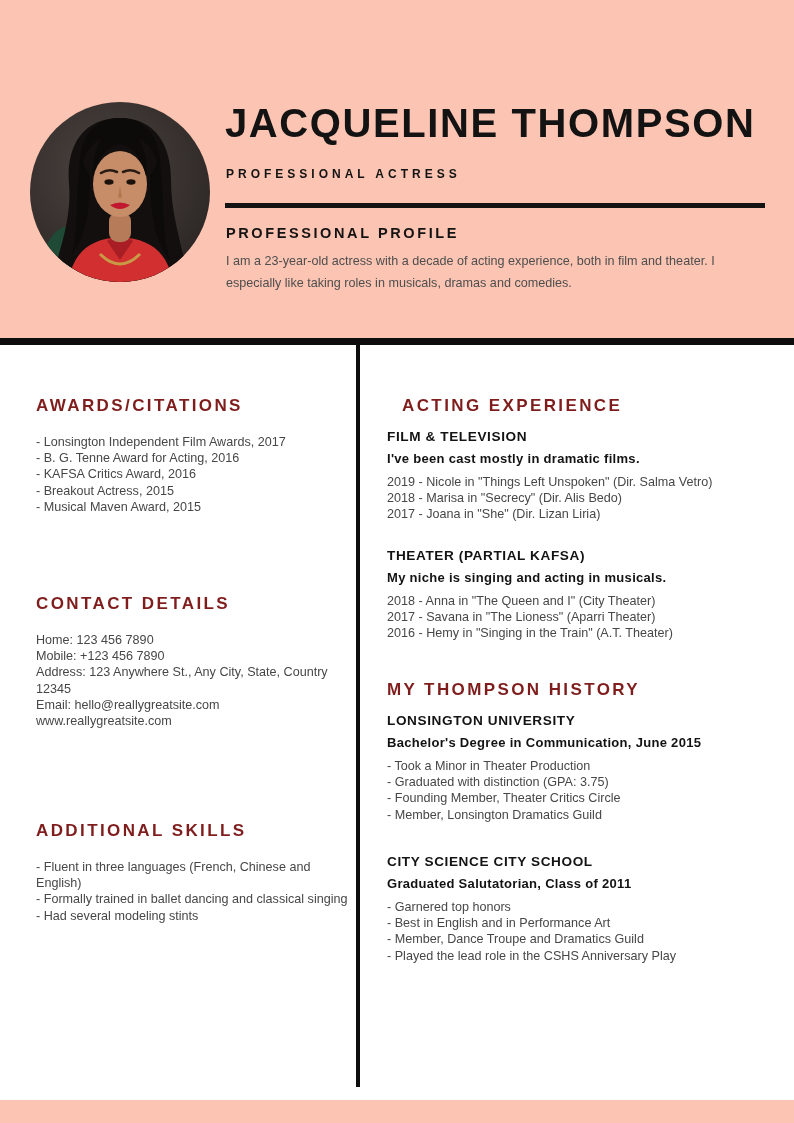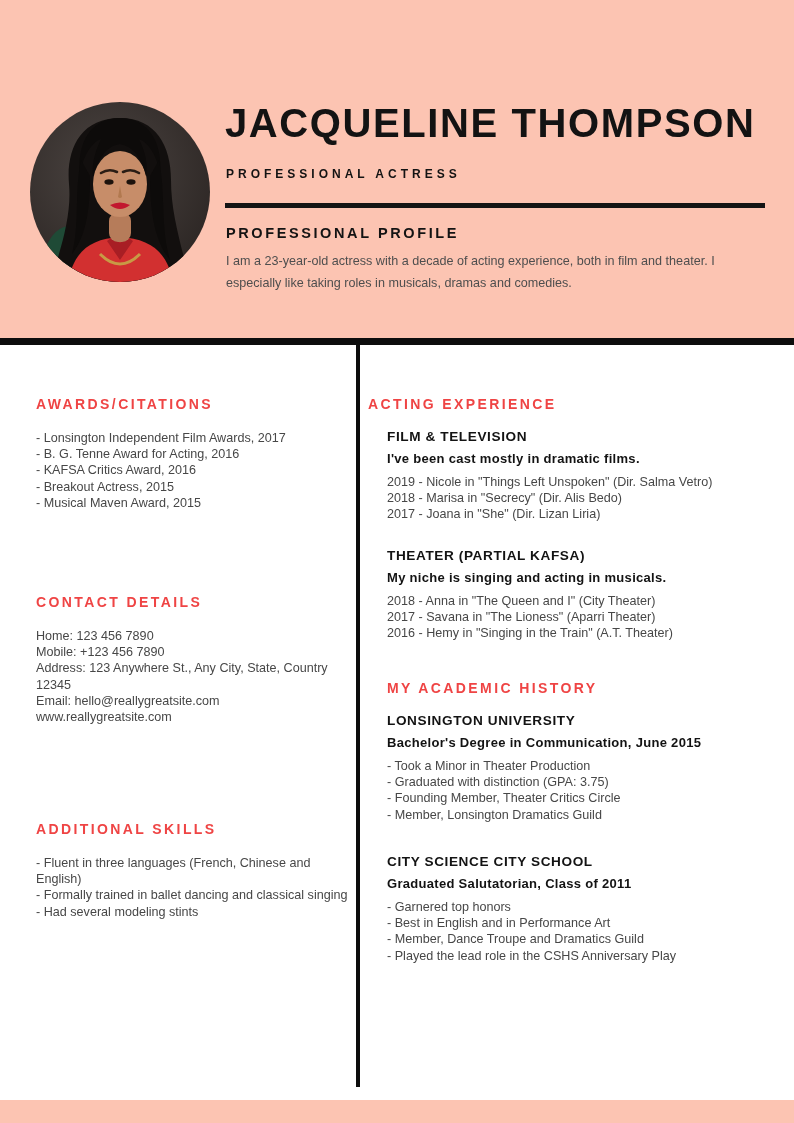--- a/index.html
+++ b/index.html
@@ -50,22 +50,22 @@
     position: absolute; left: 226px; top: 225px;
     font-size: 14.5px; font-weight: 700; letter-spacing: 2.6px;
     color: #131313; white-space: nowrap;
   }
   .profile-text {
     position: absolute; left: 226px; top: 251px; width: 528px;
     font-size: 12.6px; line-height: 1.72; color: #4e4e4e;
   }
 
   .section-heading {
-    font-size: 14px; font-weight: 700; letter-spacing: 2.4px;
-    color: #ef4444; white-space: nowrap;
+    font-size: 17px; font-weight: 700; letter-spacing: 2.4px;
+    color: #7f1d1d; white-space: nowrap;
   }
   .sub-heading {
     font-size: 13.6px; font-weight: 700; letter-spacing: 0.6px;
     color: #131313; white-space: nowrap;
   }
   .tagline {
     font-size: 13px; font-weight: 700; letter-spacing: 0.3px;
     color: #131313;
   }
   .list { font-size: 12.6px; line-height: 16.2px; color: #474747; }
@@ -73,21 +73,21 @@
 
   
   .sec-awards   { position: absolute; left: 36px; top: 396px; width: 326px; }
   .sec-contact  { position: absolute; left: 36px; top: 594px; width: 326px; }
   .sec-skills   { position: absolute; left: 36px; top: 821px; width: 322px; }
   .sec-awards .list,
   .sec-contact .list,
   .sec-skills .list { margin-top: 18px; }
 
   
-  .sec-acting-heading   { position: absolute; left: 368px; top: 396px; }
+  .sec-acting-heading   { position: absolute; left: 402px; top: 396px; }
   .sec-film             { position: absolute; left: 387px; top: 429px; width: 392px; }
   .sec-theater          { position: absolute; left: 387px; top: 548px; width: 392px; }
   .sec-academic-heading { position: absolute; left: 387px; top: 680px; }
   .sec-university       { position: absolute; left: 387px; top: 713px; width: 392px; }
   .sec-highschool       { position: absolute; left: 387px; top: 854px; width: 392px; }
   .sec-film .tagline, .sec-theater .tagline,
   .sec-university .tagline, .sec-highschool .tagline { margin-top: 7px; }
   .sec-film .list, .sec-theater .list,
   .sec-university .list, .sec-highschool .list { margin-top: 8px; }
 </style>
@@ -179,21 +179,21 @@
 <div class="sec-theater">
   <div class="sub-heading">THEATER (PARTIAL KAFSA)</div>
   <div class="tagline">My niche is singing and acting in musicals.</div>
   <div class="list">
       <div class="line">2018 - Anna in "The Queen and I" (City Theater)</div>
       <div class="line">2017 - Savana in "The Lioness" (Aparri Theater)</div>
       <div class="line">2016 - Hemy in "Singing in the Train" (A.T. Theater)</div>
     </div>
 </div>
 
-<div class="sec-academic-heading section-heading">MY ACADEMIC HISTORY</div>
+<div class="sec-academic-heading section-heading">MY THOMPSON HISTORY</div>
 
 <div class="sec-university">
   <div class="sub-heading">LONSINGTON UNIVERSITY</div>
   <div class="tagline">Bachelor's Degree in Communication, June 2015</div>
   <div class="list">
       <div class="line">- Took a Minor in Theater Production</div>
       <div class="line">- Graduated with distinction (GPA: 3.75)</div>
       <div class="line">- Founding Member, Theater Critics Circle</div>
       <div class="line">- Member, Lonsington Dramatics Guild</div>
     </div>

